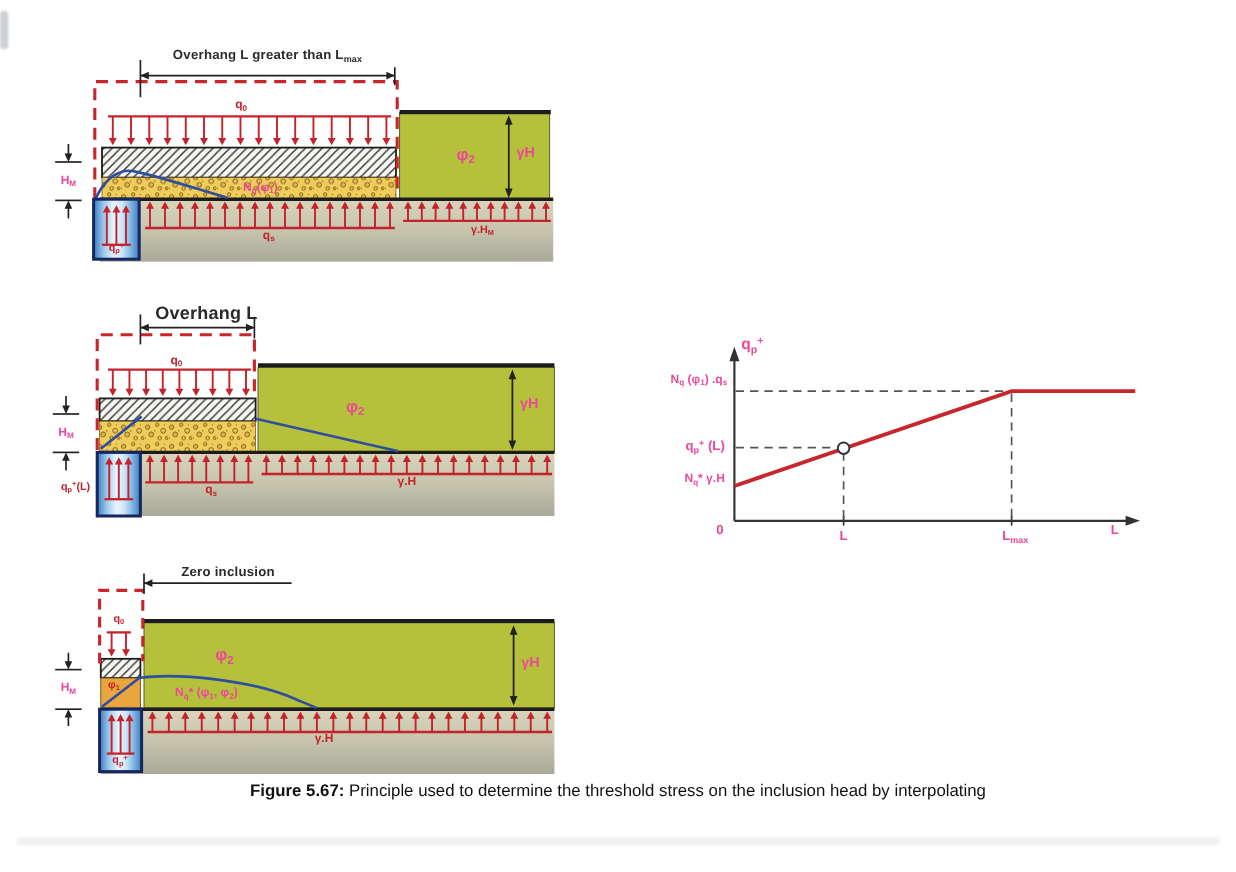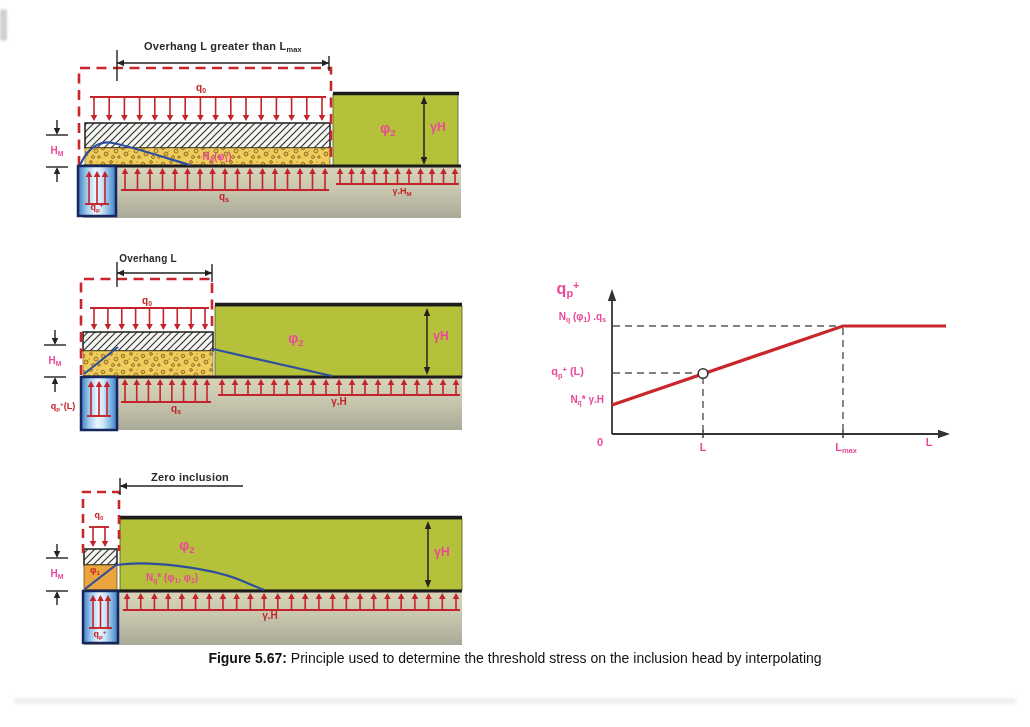--- a/index.html
+++ b/index.html
@@ -466,42 +466,42 @@
   <div class="lbl c title" style="left:223px;top:41px;font-size:11px;">Overhang L greater than L<sub>max</sub></div>
   <div class="lbl c red" style="left:201px;top:83px;font-size:10px;">q<sub>0</sub></div>
   <div class="lbl c dark" style="left:57px;top:146px;font-size:10px;">H<sub>M</sub></div>
   <div class="lbl c dark" style="left:217px;top:152px;font-size:10px;">N<sub>q</sub>(φ<sub>1</sub>)</div>
   <div class="lbl c dark" style="left:388px;top:121px;font-size:14px;">φ<sub>2</sub></div>
   <div class="lbl c dark" style="left:438px;top:121px;font-size:12px;">γH</div>
   <div class="lbl c red" style="left:97px;top:202px;font-size:9px;">q<sub>p</sub><sup>+</sup></div>
   <div class="lbl c red" style="left:224px;top:192px;font-size:10px;">q<sub>s</sub></div>
   <div class="lbl c red" style="left:402px;top:187px;font-size:9px;">γ.H<sub>M</sub></div>
 
-  <div class="lbl c title" style="left:148px;top:254px;font-size:10px;">Overhang L</div>
+  <div class="lbl c title" style="left:172px;top:254px;font-size:15px;">Overhang L</div>
   <div class="lbl c red" style="left:147px;top:296px;font-size:10px;">q<sub>0</sub></div>
   <div class="lbl c dark" style="left:55px;top:356px;font-size:10px;">H<sub>M</sub></div>
   <div class="lbl c dark" style="left:296px;top:331px;font-size:14px;">φ<sub>2</sub></div>
   <div class="lbl c dark" style="left:441px;top:330px;font-size:12px;">γH</div>
   <div class="lbl c red" style="left:63px;top:401px;font-size:9px;">q<sub>p</sub><sup>+</sup>(L)</div>
   <div class="lbl c red" style="left:176px;top:404px;font-size:10px;">q<sub>s</sub></div>
   <div class="lbl c red" style="left:339px;top:397px;font-size:10px;">γ.H</div>
 
   <div class="lbl c title" style="left:190px;top:472px;font-size:11px;">Zero inclusion</div>
   <div class="lbl c red" style="left:99px;top:511px;font-size:9px;">q<sub>0</sub></div>
   <div class="lbl c red" style="left:95px;top:566px;font-size:9px;">φ<sub>1</sub></div>
   <div class="lbl c dark" style="left:57px;top:569px;font-size:10px;">H<sub>M</sub></div>
   <div class="lbl c dark" style="left:172px;top:573px;font-size:10px;">N<sub>q</sub>* (φ<sub>1</sub>, φ<sub>2</sub>)</div>
   <div class="lbl c dark" style="left:187px;top:538px;font-size:14px;">φ<sub>2</sub></div>
   <div class="lbl c dark" style="left:442px;top:546px;font-size:12px;">γH</div>
   <div class="lbl c red" style="left:100px;top:629px;font-size:9px;">q<sub>p</sub><sup>+</sup></div>
   <div class="lbl c red" style="left:270px;top:611px;font-size:10px;">γ.H</div>
 
-  <div class="lbl c dark" style="left:568px;top:280px;font-size:16px;">q<sub>p</sub><sup>+</sup></div>
+  <div class="lbl c dark" style="left:627px;top:280px;font-size:13px;">q<sub>p</sub><sup>+</sup></div>
   <div class="lbl r dark" style="left:606px;top:312px;font-size:10px;font-weight:700;">N<sub>q</sub> (φ<sub>1</sub>) .q<sub>s</sub></div>
-  <div class="lbl r dark" style="left:584px;top:366px;font-size:11px;">q<sub>p</sub><sup>+</sup> (L)</div>
+  <div class="lbl r dark" style="left:604px;top:366px;font-size:11px;">q<sub>p</sub><sup>+</sup> (L)</div>
   <div class="lbl r dark" style="left:604px;top:395px;font-size:10px;">N<sub>q</sub>* γ.H</div>
   <div class="lbl c dark" style="left:600px;top:437px;font-size:11px;">0</div>
   <div class="lbl c dark" style="left:703px;top:442px;font-size:11px;">L</div>
   <div class="lbl c dark" style="left:846px;top:442px;font-size:11px;">L<sub>max</sub></div>
   <div class="lbl c dark" style="left:929px;top:437px;font-size:11px;">L</div>
 
   <p class="caption"><span class="cap-label">Figure 5.67:</span> <span>Principle used to determine the threshold stress on the inclusion head by interpolating</span><br></p>
 
 </div>
 

